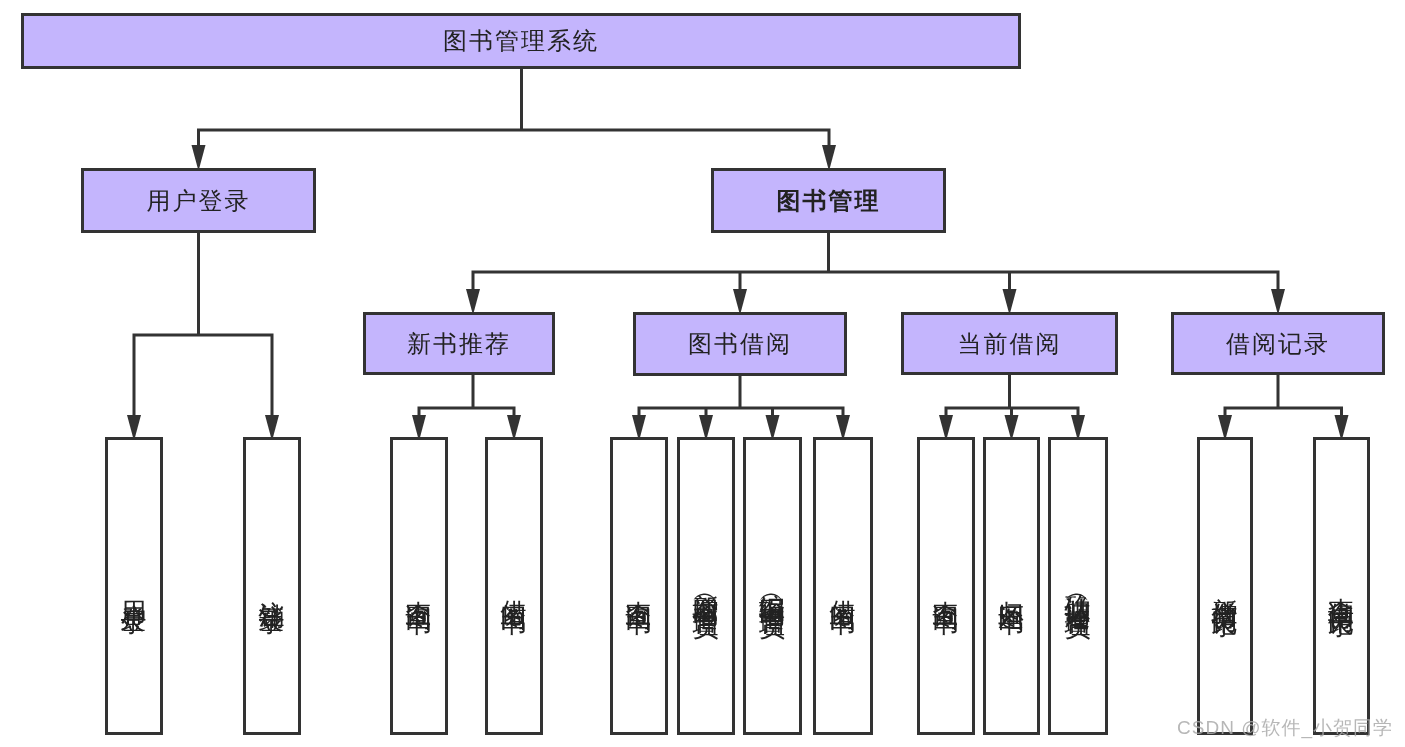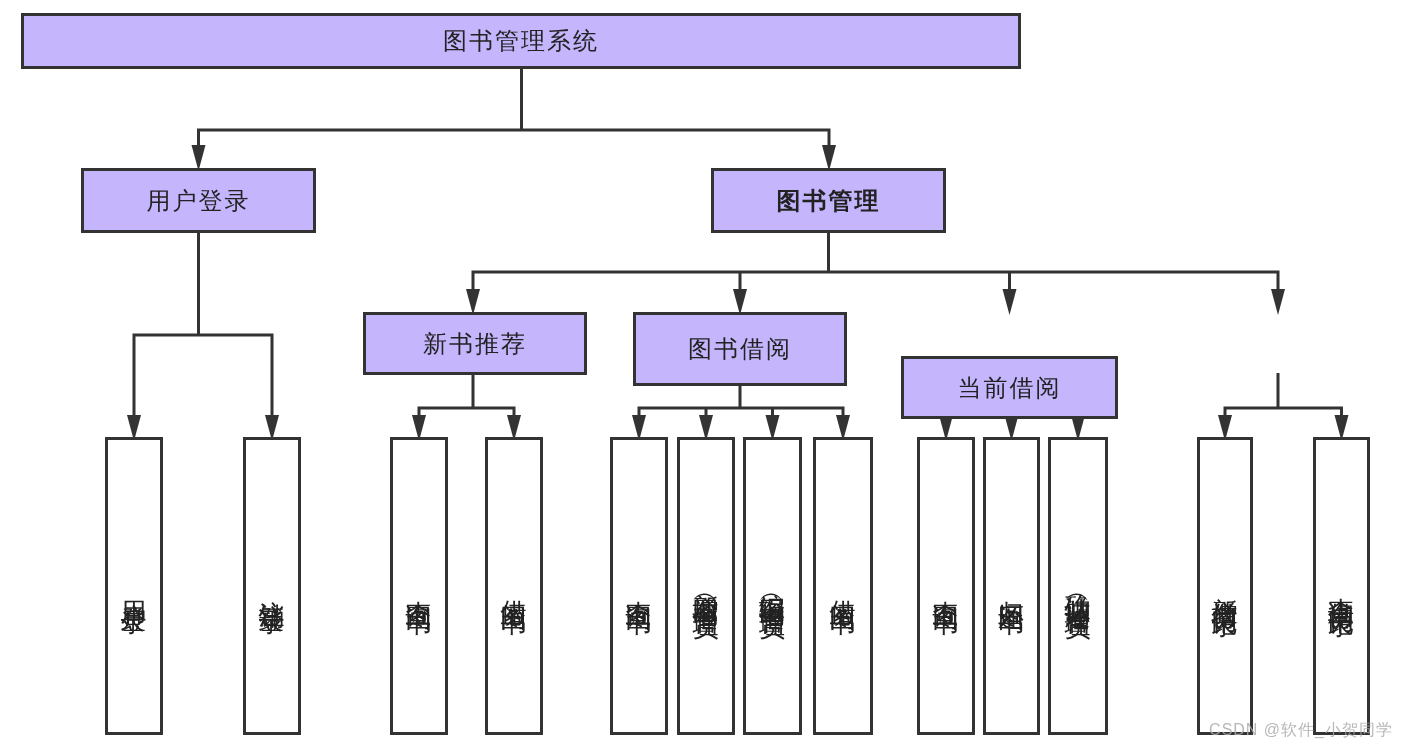--- a/index.html
+++ b/index.html
@@ -44,21 +44,21 @@
     font-size: 26px;
     line-height: 1;
     letter-spacing: 3px;
     white-space: nowrap;
   }
   .watermark {
     position: absolute;
     right: 12px;
     bottom: 6px;
     color: rgba(170, 170, 170, 0.85);
-    font-size: 16px;
+    font-size: 19px;
     letter-spacing: 1px;
     z-index: 5;
     white-space: nowrap;
     text-align: center;
   }
 </style>
 </head>
 <body>
 
 <div class="stage">
@@ -114,28 +114,31 @@
     <span>图书管理系统</span>
   </div>
 
   <div class="hbox" style="left:81px; top:168px; width:235px; height:65px;">
     <span>用户登录</span>
   </div>
   <div class="hbox" style="left:711px; top:168px; width:235px; height:65px;font-weight:bold;">
     <span>图书管理</span>
   </div>
 
-  <div class="hbox" style="left:363px; top:312px; width:224px; height:63px;">
+  <div class="hbox" style="left:363px; top:312px; width:192px; height:63px;">
     <span>新书推荐</span>
   </div>
-  <div class="hbox" style="left:633px; top:312px; width:214px; height:74px;">
+  <div class="hbox" style="left:633px; top:312px; width:214px; height:64px;">
     <span>图书借阅</span>
   </div>
-  <div class="hbox" style="left:901px; top:312px; width:217px; height:63px;margin-top:44px;">
+  <div class="hbox" style="left:901px; top:312px; width:217px; height:63px;">
     <span>当前借阅</span>
+  </div>
+  <div class="hbox" style="left:1171px; top:312px; width:214px; height:63px;">
+    <span>借阅记录</span>
   </div>
 
   <div class="vbox" style="left:105px; width:58px;">
     <span class="vtext">用户登录</span>
   </div>
   <div class="vbox" style="left:243px; width:58px;">
     <span class="vtext">注销登录</span>
   </div>
 
   <div class="vbox" style="left:390px; width:58px;">

